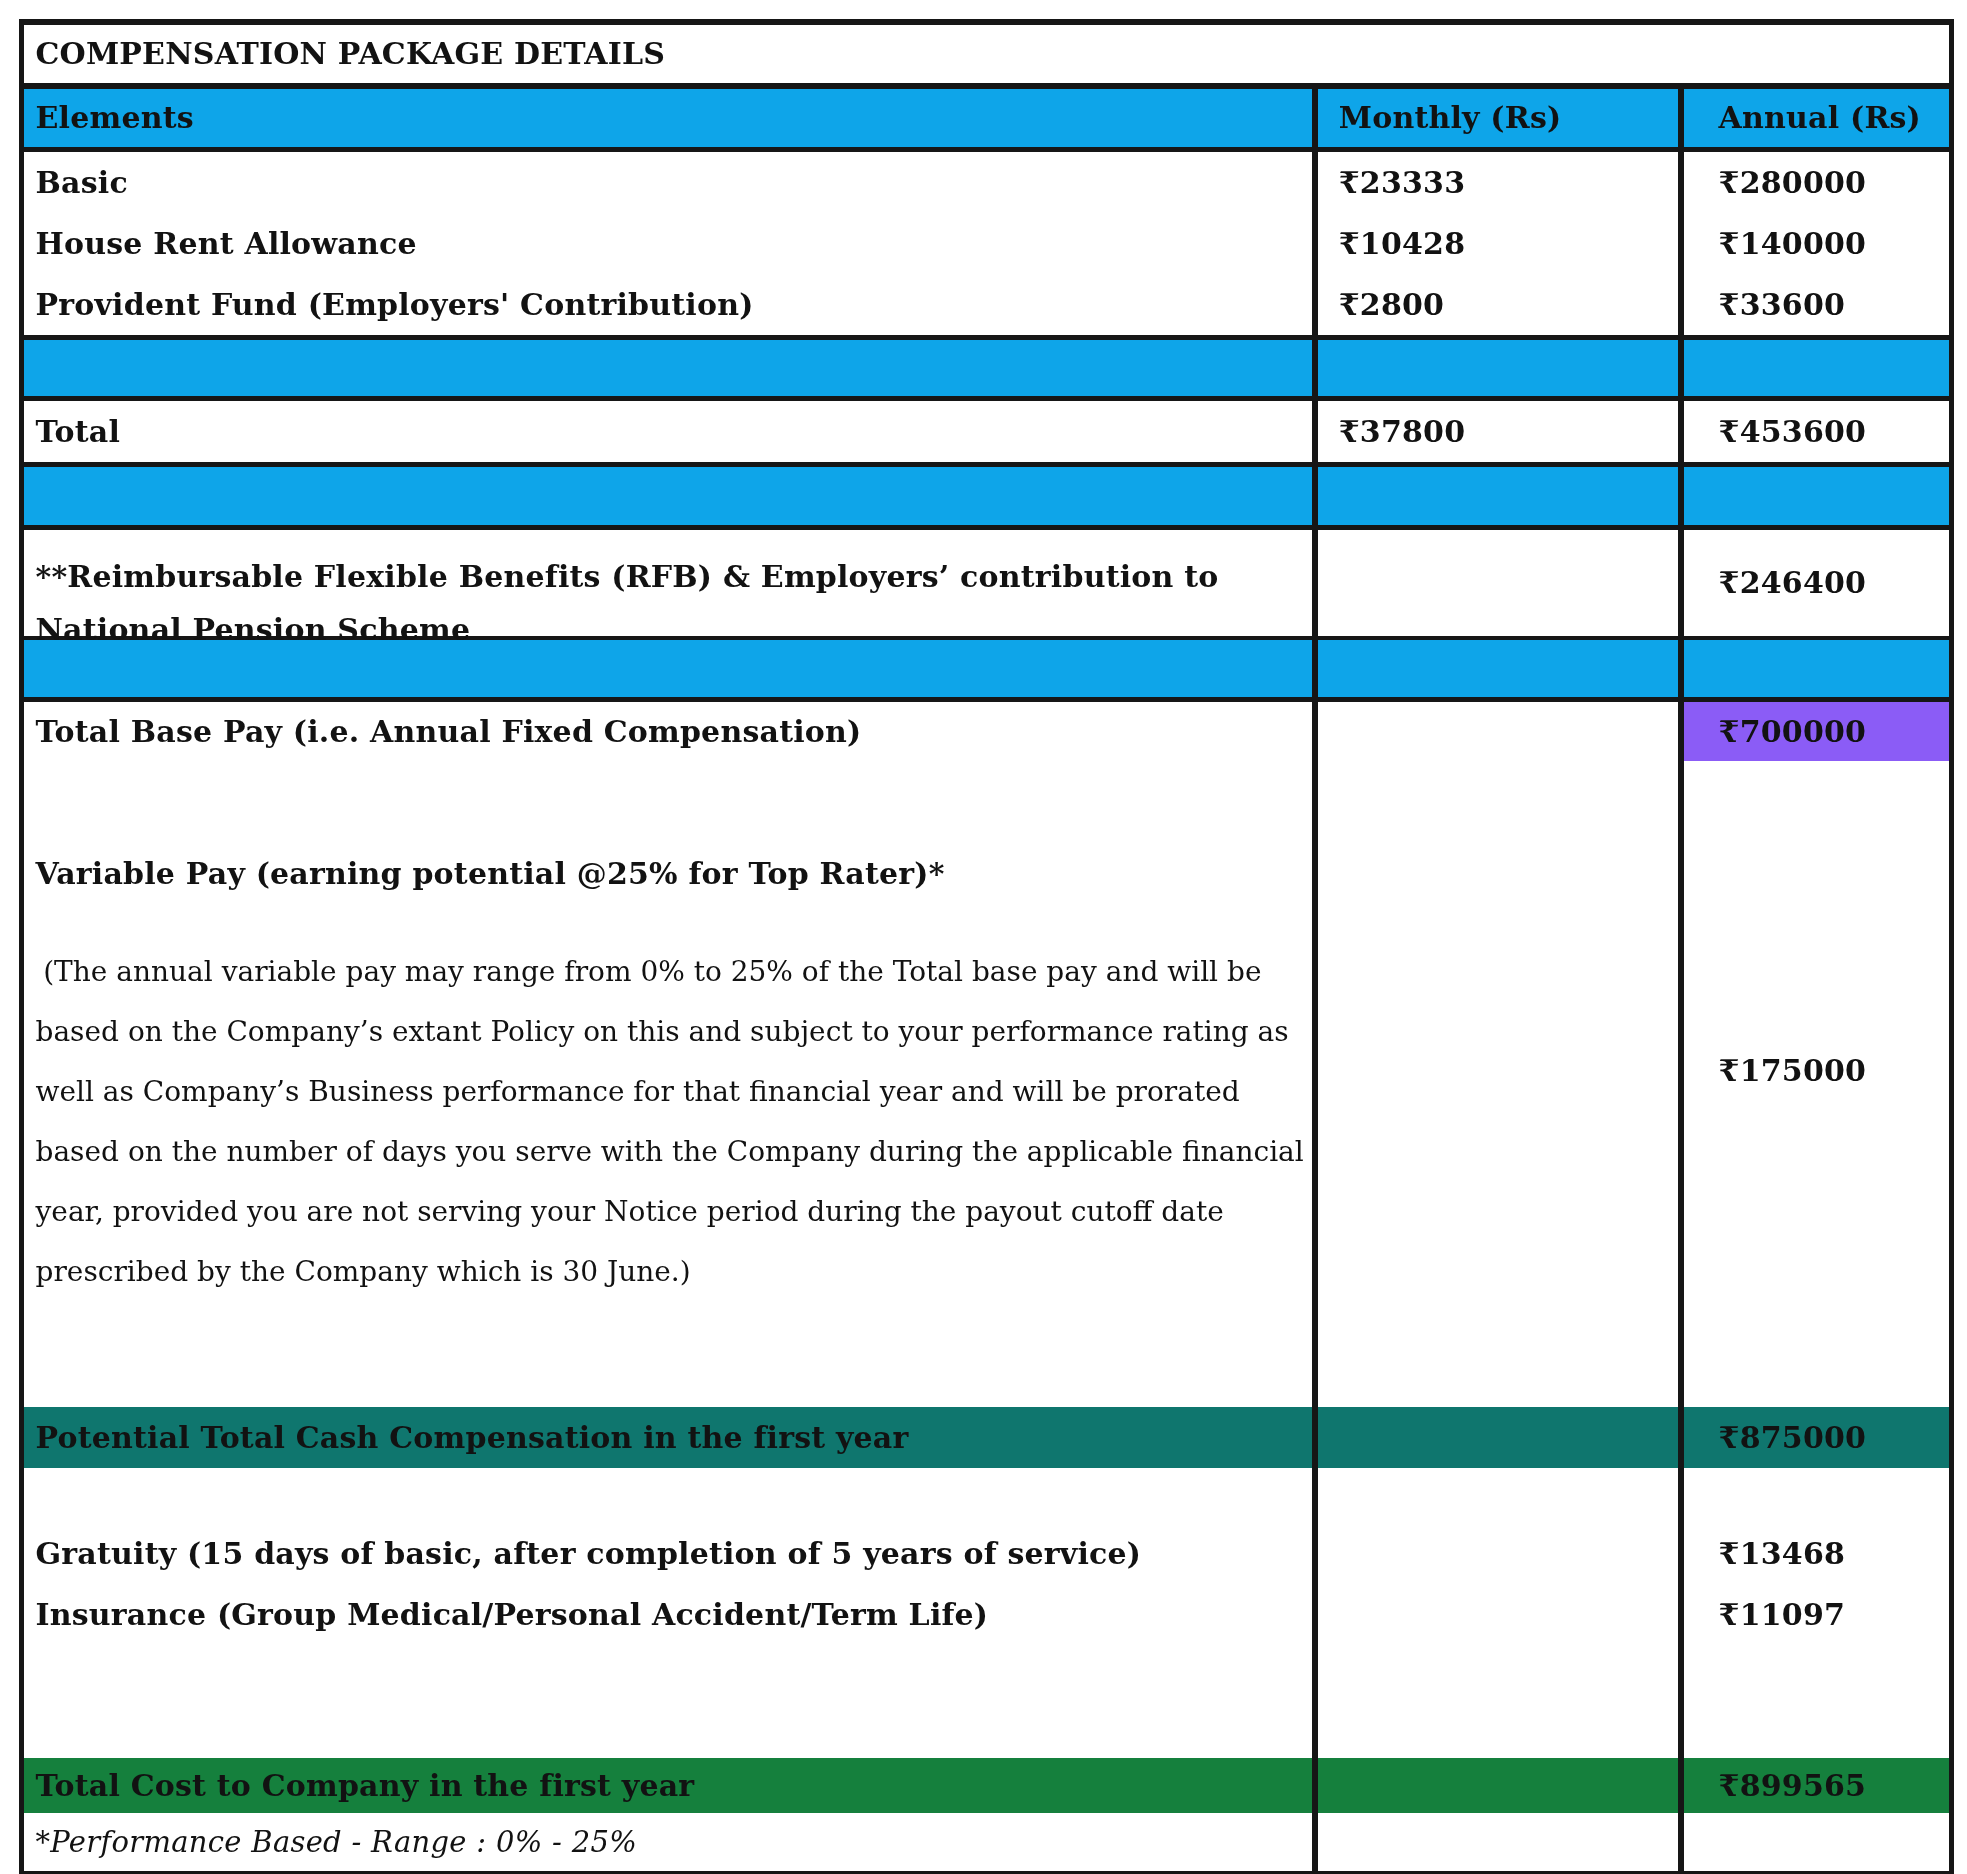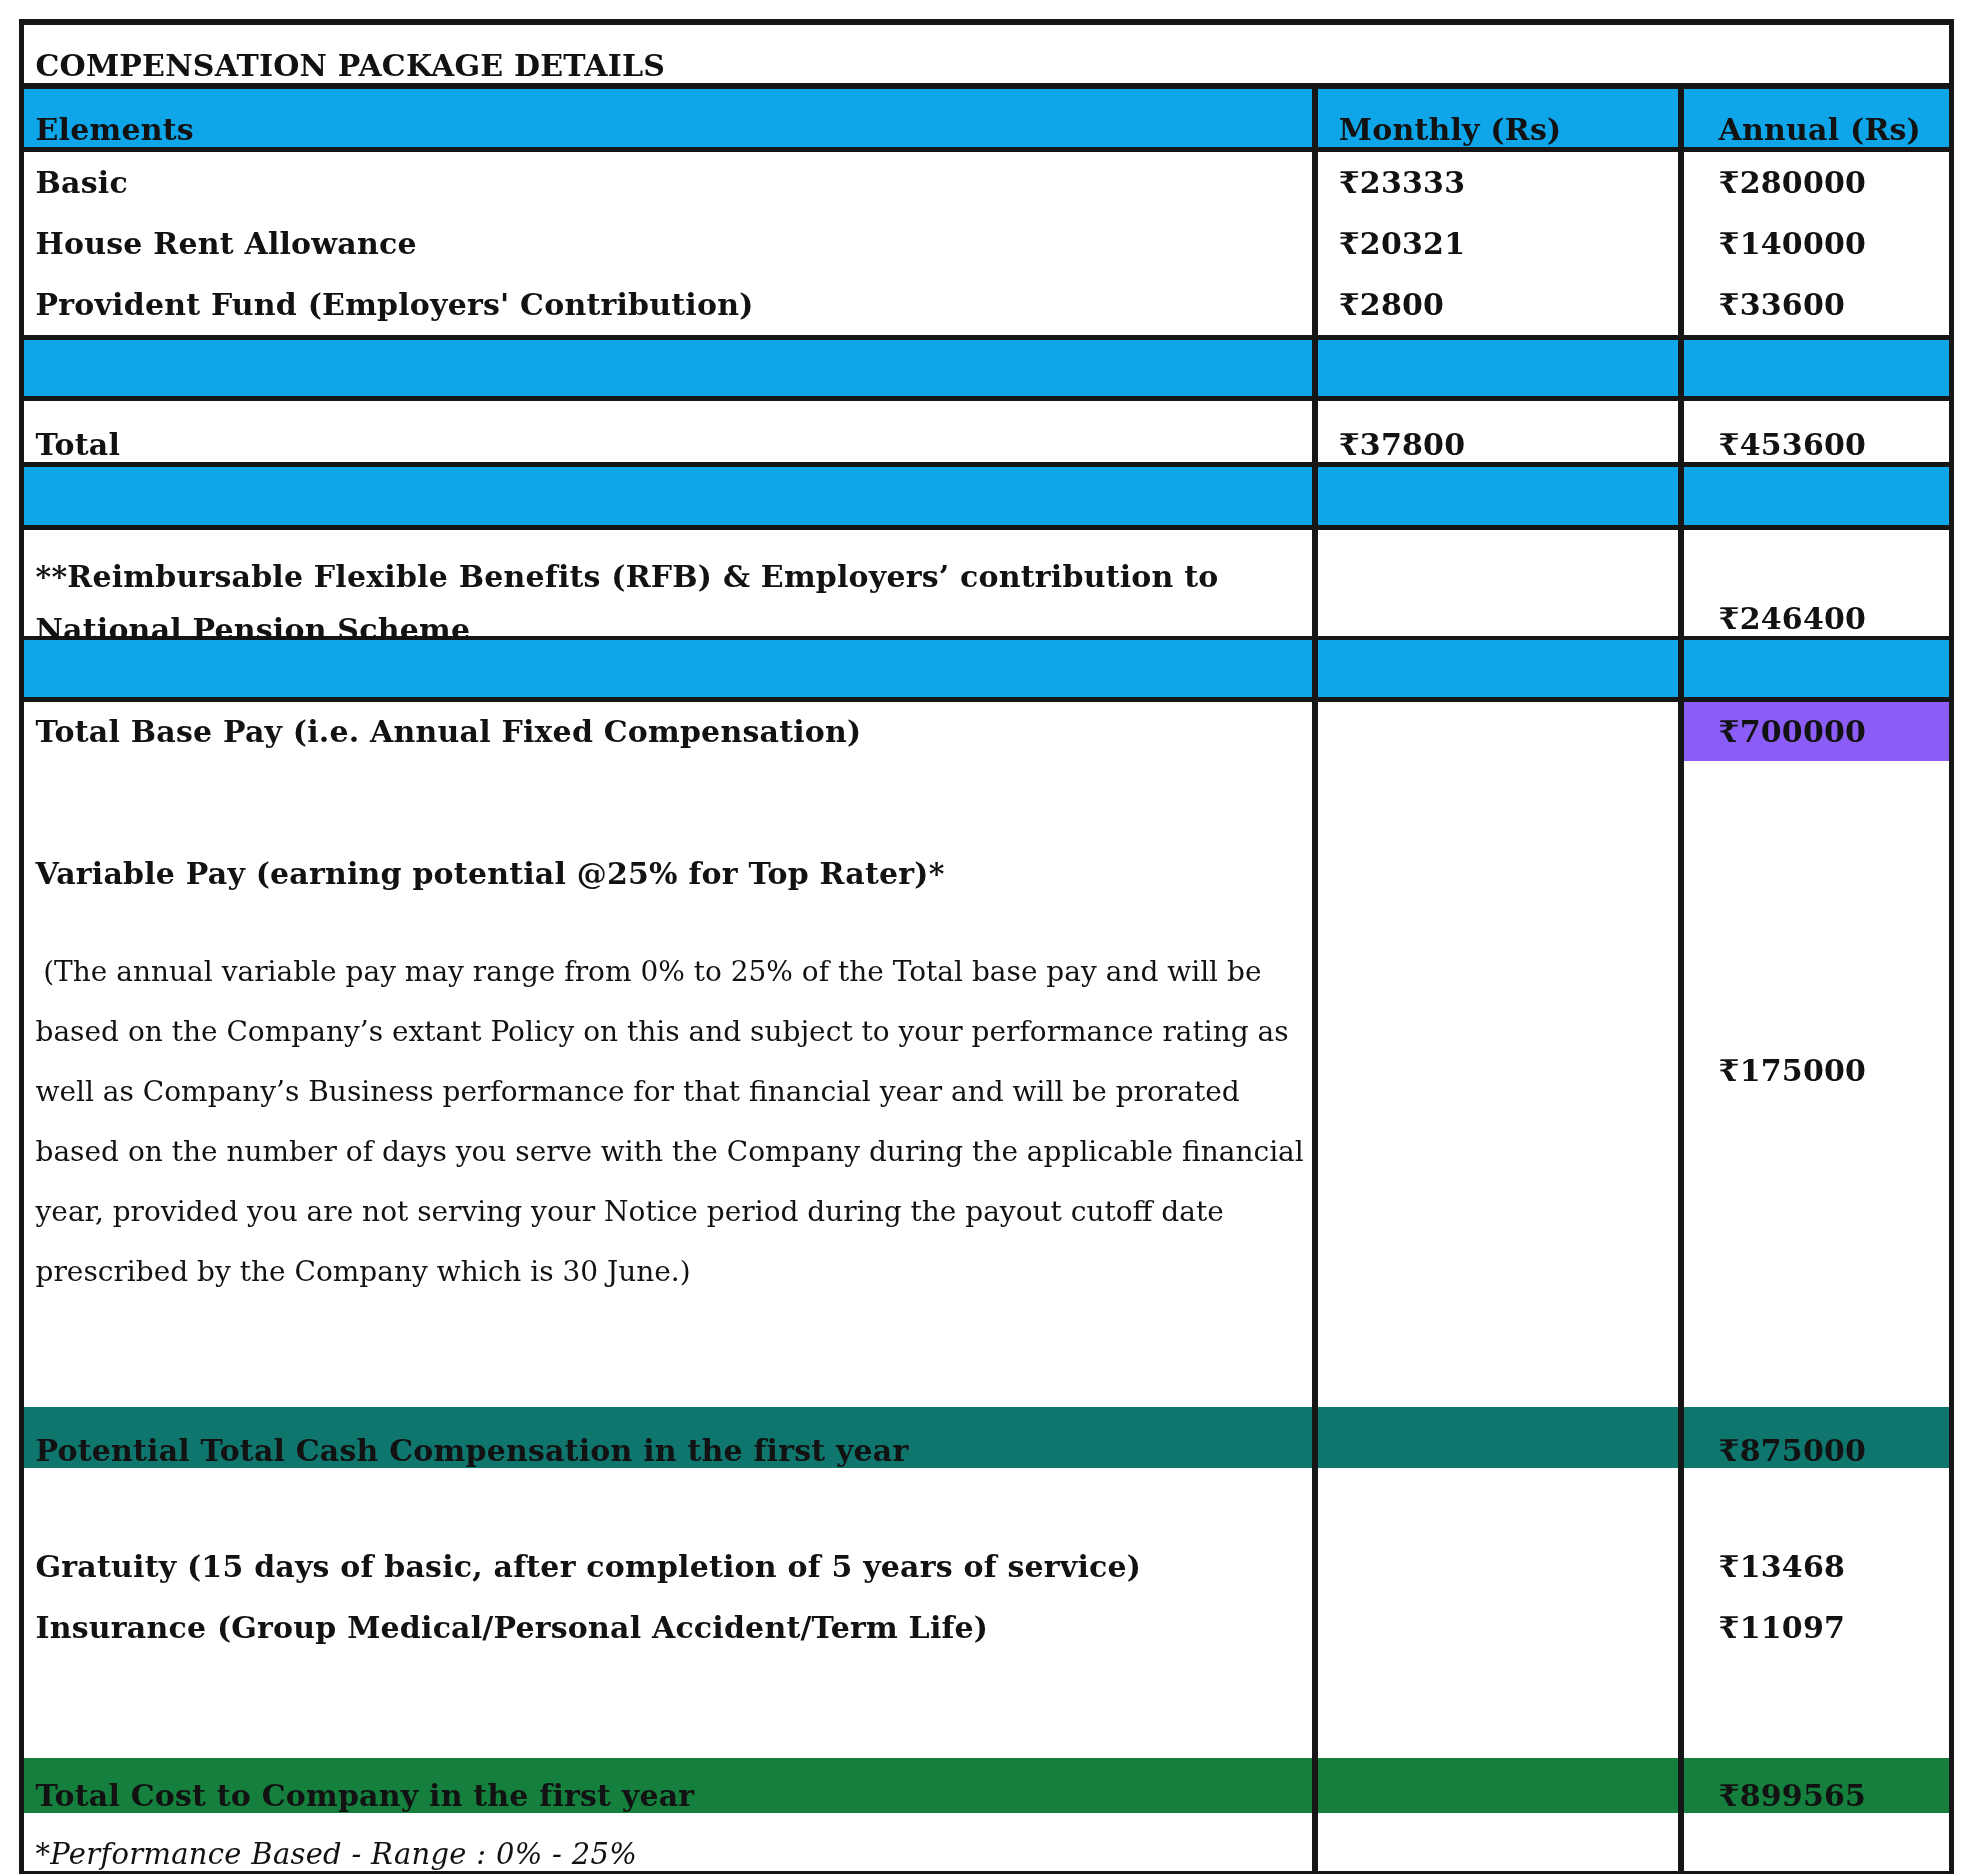--- a/index.html
+++ b/index.html
@@ -18,21 +18,21 @@
     box-sizing:border-box;
     background:#ffffff;
   }
   .hr{height:5.8px;background:#161616;}
   .hr5{height:4.8px;background:#161616;}
   .row{display:flex;width:100%;box-sizing:border-box;}
   .c1{width:1288px;box-sizing:border-box;padding-left:11.5px;}
   .c2{width:360px;box-sizing:border-box;padding-left:21px;}
   .c3{flex:1;box-sizing:border-box;padding-left:35px;}
   .vl{width:5.8px;background:#161616;flex:0 0 5.8px;}
-  .vcent{display:flex;align-items:flex-end;}
+  .vcent{display:flex;align-items:center;}
   .bold{font-weight:bold;font-size:30px;letter-spacing:0.2px;}
   .gray{background:#0ea5e9;}
   .cream{background:#0f766e;}
   .peach{background:#15803d;}
   .title-row{height:58px;}
   .header-row{height:58px;}
   .comp-row{height:183px;}
   .comp-line{height:61px;display:flex;align-items:center;}
   .empty1{height:56px;}
   .total-row{height:61px;}
@@ -89,21 +89,21 @@
 
     <div class="row comp-row">
       <div class="c1 bold">
         <div class="comp-line">Basic</div>
         <div class="comp-line">House Rent Allowance</div>
         <div class="comp-line">Provident Fund (Employers' Contribution)</div>
       </div>
       <div class="vl"></div>
       <div class="c2 bold">
         <div class="comp-line">₹23333</div>
-        <div class="comp-line">₹20321</div>
+        <div class="comp-line">₹10428</div>
         <div class="comp-line">₹2800</div>
       </div>
       <div class="vl"></div>
       <div class="c3 bold">
         <div class="comp-line">₹280000</div>
         <div class="comp-line">₹140000</div>
         <div class="comp-line">₹33600</div>
       </div>
     </div>
 

